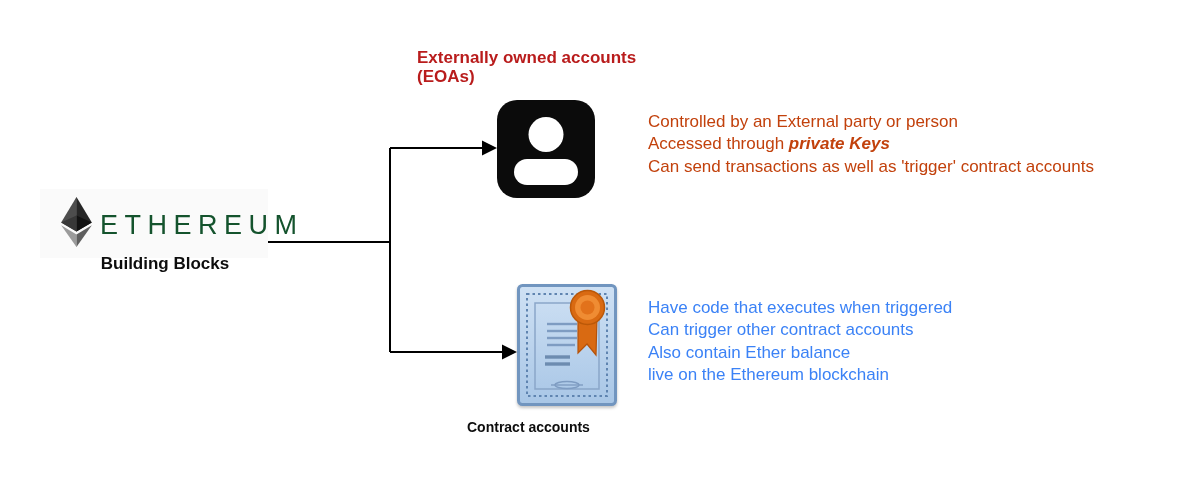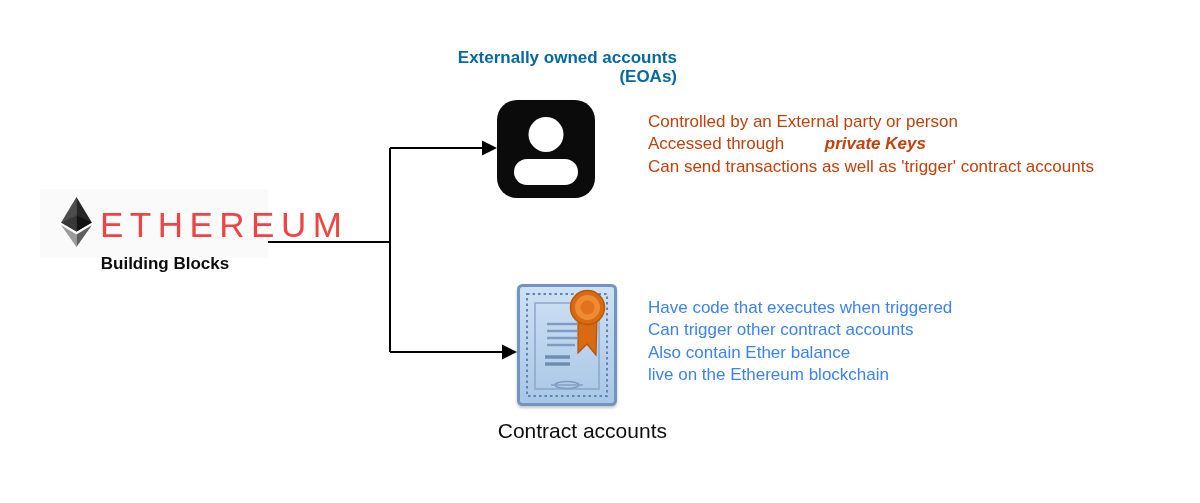--- a/index.html
+++ b/index.html
@@ -6,46 +6,46 @@
   .canvas{
     position:relative;width:1200px;height:503px;background:#ffffff;overflow:hidden;
     font-family:"Liberation Sans", sans-serif;color:#2e2e2e;
   }
   .abs{position:absolute;}
 
   
   .brand-panel{left:40px;top:189px;width:228px;height:69px;background:#fafafa;}
   .brand-logo{left:61px;top:197px;width:31px;height:50px;}
   .brand-name{
-    left:100px;top:209px;font-size:35px;line-height:32px;letter-spacing:6.5px;
-    font-weight:300;color:#ef4444;white-space:nowrap;
+    left:100px;top:209px;font-size:27px;line-height:32px;letter-spacing:6.5px;
+    font-weight:300;color:#14532d;white-space:nowrap;
   }
   .brand-subtitle{
     left:65px;top:254px;width:200px;text-align:center;
     font-size:17px;font-weight:bold;color:#0d0d0d;
   }
 
   
   .connectors{left:0;top:0;width:1200px;height:503px;pointer-events:none;}
 
   
   .eoa-title{
-    left:417px;top:48px;width:260px;text-align:right;
-    font-size:17px;line-height:19px;font-weight:bold;color:#0369a1;
+    left:417px;top:48px;width:260px;text-align:left;
+    font-size:17px;line-height:19px;font-weight:bold;color:#b91c1c;
   }
   .person-icon{left:497px;top:100px;width:98px;height:98px;}
   .eoa-points{left:648px;top:111px;font-size:17px;line-height:22.4px;color:#c2410c;white-space:nowrap;}
-  .eoa-points .em{font-weight:bold;font-style:italic;margin-left:36px;}
+  .eoa-points .em{font-weight:bold;font-style:italic;}
 
   
   .cert-icon{left:517px;top:284px;width:100px;height:122px;filter:drop-shadow(0 2px 1.5px rgba(90,90,90,0.35));}
   .contract-points{left:648px;top:297px;font-size:17px;line-height:22.4px;color:#3b82f6;white-space:nowrap;}
   .contract-label{
-    left:467px;top:419px;width:200px;text-align:right;
-    font-size:21px;font-weight:normal;color:#0d0d0d;
+    left:467px;top:419px;width:200px;text-align:left;
+    font-size:14px;font-weight:bold;color:#0d0d0d;
   }
 </style>
 </head>
 <body>
 
 <div class="canvas">
 
   <div class="abs brand-panel"></div>
 
   <svg class="abs brand-logo" viewBox="0 0 256 417" preserveAspectRatio="xMidYMid">

